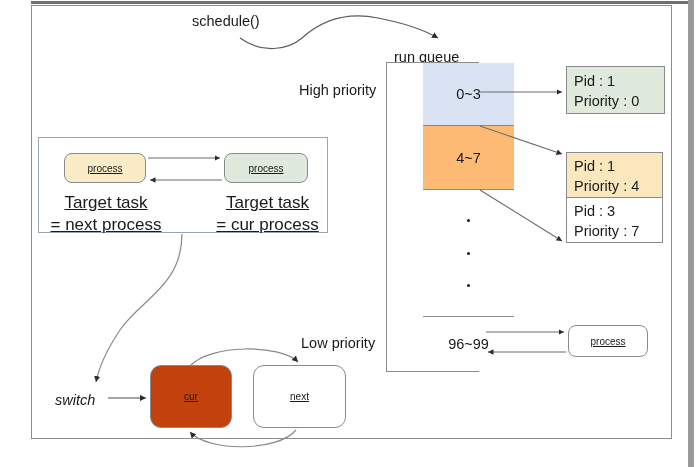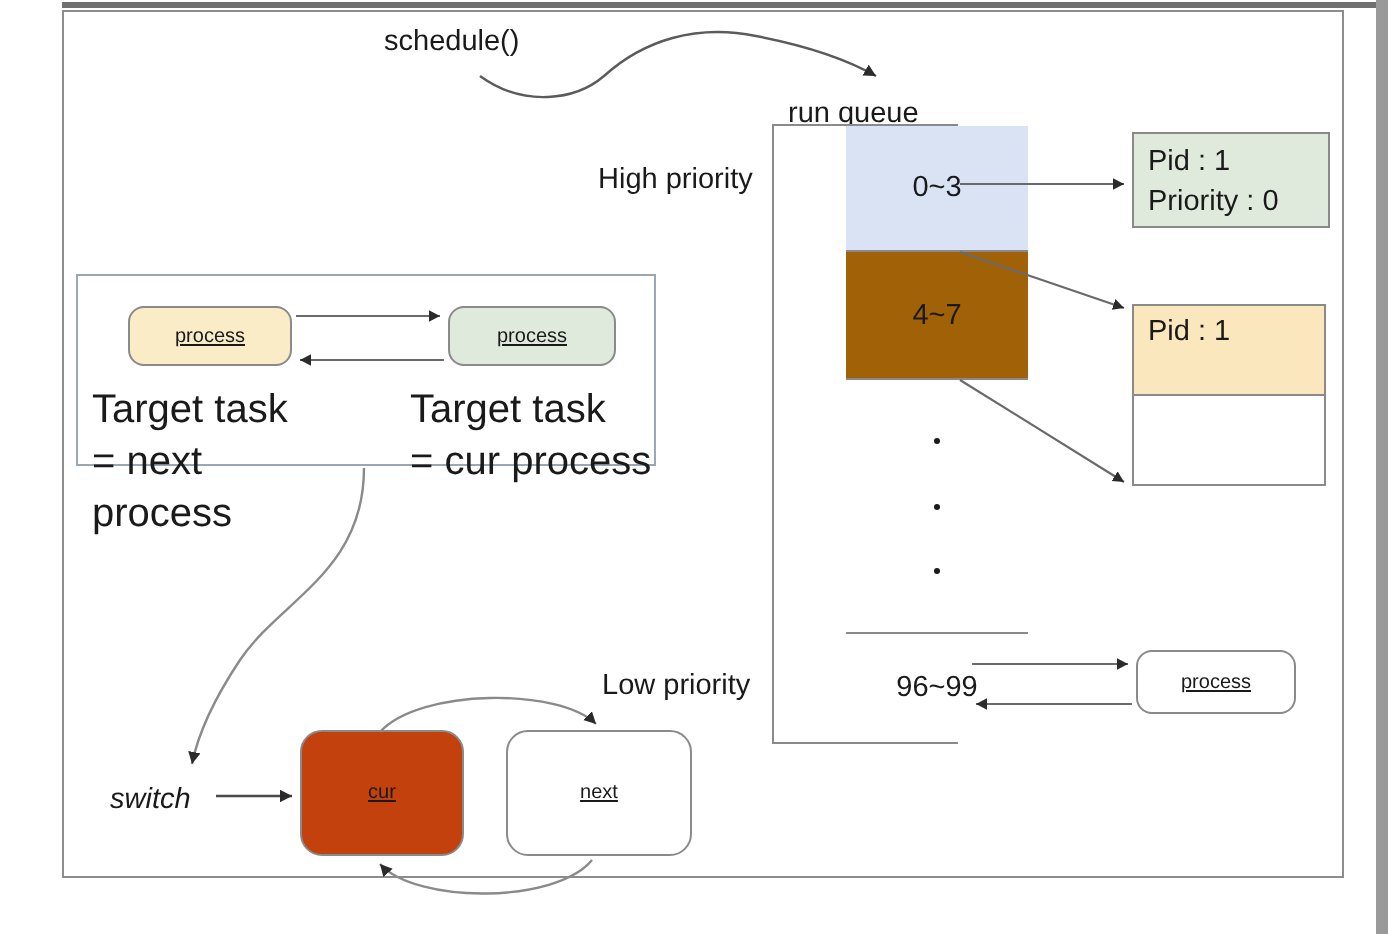--- a/index.html
+++ b/index.html
@@ -55,21 +55,21 @@
   .rq-cell {
     position: absolute;
     left: 0; width: 100%;
     box-sizing: border-box;
     display: flex; align-items: center; justify-content: center;
     font-size: 14.5px;
     color: #1a1a1a;
     margin-left: 36px;
   }
   #rq-cell-0 { top: 0; height: 63px; background: #dae3f3; border-bottom: 1.5px solid #8a8a8a; }
-  #rq-cell-1 { top: 63px; height: 64px; background: #a16207; border-bottom: 1.5px solid #8a8a8a; }
+  #rq-cell-1 { top: 63px; height: 64px; background: #fdba74; border-bottom: 1.5px solid #8a8a8a; }
   #rq-cell-2 { top: 127px; height: 127px; background: #ffffff; border-bottom: 1.5px solid #8a8a8a;
                flex-direction: column; justify-content: space-evenly; }
   #rq-cell-3 { top: 254px; height: 54px; background: #ffffff; }
   .dot {
     width: 3px; height: 3px; border-radius: 50%;
     background: #1a1a1a;
   }
 
   
   .info-box {
@@ -106,23 +106,25 @@
     width: 290px; height: 96px;
     border: 1.5px solid #9aa7b5;
     box-sizing: border-box;
     background: #ffffff;
   }
   #proc-yellow { left: 64px; top: 153px; width: 82px; height: 30px; background: #fbecc8; }
   #proc-green  { left: 224px; top: 153px; width: 84px; height: 30px; background: #dfe9dc; }
 
   .tt-label {
     position: absolute;
-    font-size: 20px;
+    text-align: center;
+    font-size: 17px;
     color: #1a1a1a;
     line-height: 1.3;
+    text-decoration: underline;
   }
   #tt-left  { left: 46px;  top: 192px; width: 120px; }
   #tt-right { left: 205px; top: 192px; width: 125px; }
 
   
   #box-cur  { left: 150px; top: 365px; width: 82px; height: 63px; background: #c2410c; border-radius: 11px; }
   #box-next { left: 253px; top: 365px; width: 93px; height: 63px; background: #ffffff; border-radius: 11px; }
 
   
   #lbl-schedule      { left: 192px; top: 12px; text-align: right; }
@@ -166,20 +168,25 @@
   </div>
 
   <div class="info-box" id="info-green">
     <div>Pid : 1</div>
     <div>Priority : 0</div>
   </div>
 
   <div class="info-box" id="info-stack">
     <div id="info-yellow">
       <div>Pid : 1</div>
+      <div>Priority : 4</div>
+    </div>
+    <div id="info-white">
+      <div>Pid : 3</div>
+      <div>Priority : 7</div>
     </div>
   </div>
 
   <div class="rbox" id="proc-bottom">process</div>
 
   <div id="target-container"></div>
   <div class="rbox" id="proc-yellow">process</div>
   <div class="rbox" id="proc-green">process</div>
 
   <div class="tt-label" id="tt-left">

